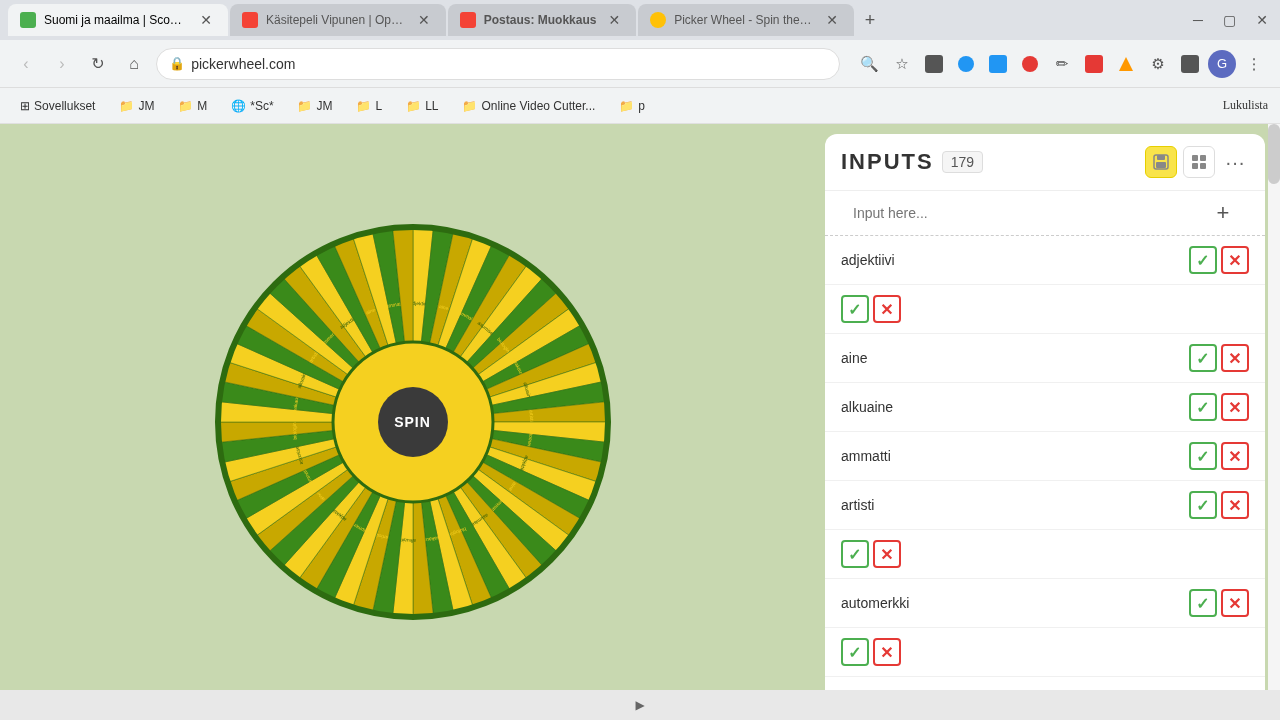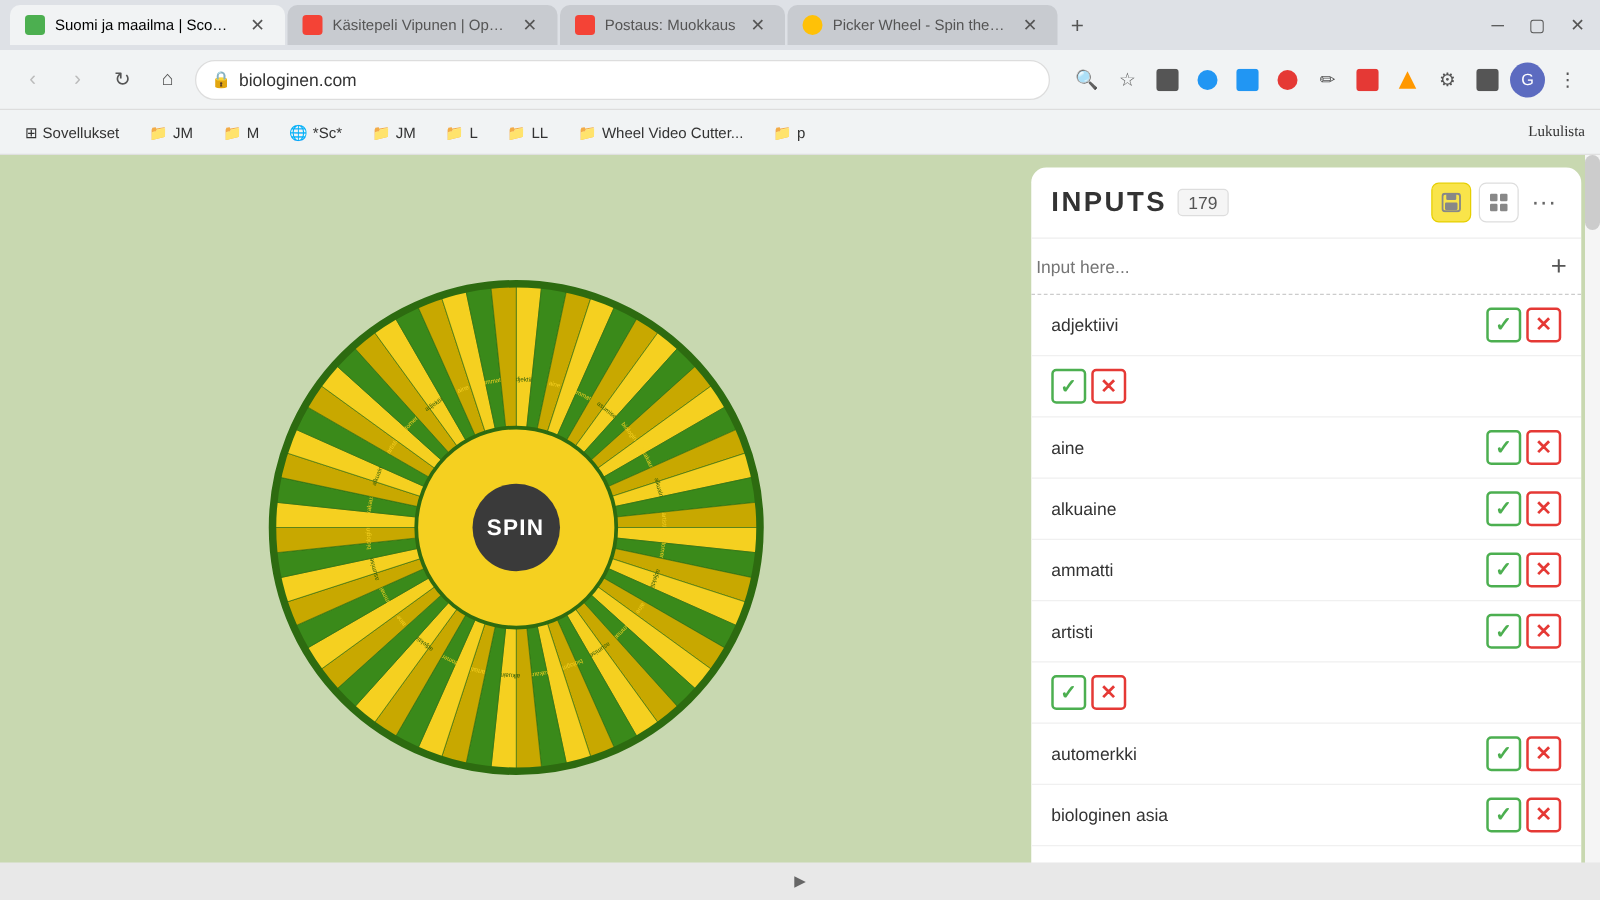--- a/index.html
+++ b/index.html
@@ -30,33 +30,33 @@
     .bookmark-item { display: flex; align-items: center; gap: 4px; padding: 2px 8px; border-radius: 4px; cursor: pointer; white-space: nowrap; }
     .bookmark-folder { display: flex; align-items: center; gap: 4px; padding: 2px 8px; border-radius: 4px; cursor: pointer; white-space: nowrap; }
 
     
     .page-content { display: flex; width: 100%; height: calc(720px - 124px); background: #c8d8b0; position: relative; overflow: hidden; }
 
     
     .wheel-area { flex: 1; display: flex; align-items: center; justify-content: center; position: relative; }
     .wheel-container { position: relative; width: 400px; height: 400px; }
     .wheel-svg { width: 400px; height: 400px; }
-    .spin-btn { position: absolute; top: 50%; left: 50%; transform: translate(-50%, -50%); width: 70px; height: 70px; border-radius: 50%; background: #3a3a3a; color: white; font-size: 18px; font-weight: bold; display: flex; align-items: center; justify-content: center; cursor: pointer; z-index: 10; letter-spacing: 1px; }
+    .spin-btn { position: absolute; top: 50%; left: 50%; transform: translate(-50%, -50%); width: 70px; height: 70px; border-radius: 50%; background: #3a3a3a; color: white; font-size: 14px; font-weight: bold; display: flex; align-items: center; justify-content: center; cursor: pointer; z-index: 10; letter-spacing: 1px; }
 
     
     .inputs-panel { width: 440px; background: white; border-radius: 12px 12px 0 0; margin: 10px 15px 0 0; display: flex; flex-direction: column; overflow: hidden; }
     .panel-header { display: flex; align-items: center; padding: 12px 16px; border-bottom: 1px solid #eee; gap: 8px; }
     .panel-title { font-size: 22px; font-weight: bold; color: #333; letter-spacing: 2px; }
     .count-badge { background: #f5f5f5; border: 1px solid #ddd; border-radius: 4px; padding: 2px 8px; font-size: 14px; color: #555; }
     .panel-actions { margin-left: auto; display: flex; gap: 6px; align-items: center; }
     .panel-icon-btn { width: 32px; height: 32px; display: flex; align-items: center; justify-content: center; border-radius: 6px; cursor: pointer; color: #666; font-size: 16px; border: 1px solid #ddd; background: #fff; }
     .panel-icon-btn.gold { background: #f9e44a; border-color: #e6cf00; }
     .more-btn { cursor: pointer; color: #666; font-size: 20px; padding: 4px; }
 
-    .input-row { display: flex; align-items: center; padding: 8px 4px; gap: 8px; border-bottom: 1px dashed #ccc; }
+    .input-row { display: flex; align-items: center; padding: 8px 28px; gap: 8px; border-bottom: 1px dashed #ccc; }
     .input-field { flex: 1; border: none; outline: none; font-size: 14px; color: #999; background: transparent; }
     .add-btn { width: 28px; height: 28px; border-radius: 50%; border: none; background: transparent; font-size: 22px; color: #555; cursor: pointer; display: flex; align-items: center; justify-content: center; }
 
     .items-list { flex: 1; overflow-y: auto; }
     .list-item { display: flex; align-items: center; padding: 10px 16px; border-bottom: 1px solid #f0f0f0; }
     .item-text { flex: 1; font-size: 14px; color: #333; }
     .item-actions { display: flex; gap: 2px; }
     .check-btn { width: 28px; height: 28px; border: 2px solid #4caf50; border-radius: 4px; display: flex; align-items: center; justify-content: center; cursor: pointer; background: #fff; }
     .check-icon { color: #4caf50; font-size: 16px; font-weight: bold; }
     .delete-btn { width: 28px; height: 28px; border: 2px solid #e53935; border-radius: 4px; display: flex; align-items: center; justify-content: center; cursor: pointer; background: #fff; margin-left: 2px; }
@@ -87,21 +87,21 @@
       <span style="font-size:12px;overflow:hidden;text-overflow:ellipsis;white-space:nowrap;max-width:160px;">Suomi ja maailma | Scoop.it</span>
       <span class="tab-close">✕</span>
     </div>
     <div class="tab inactive">
       <div class="tab-favicon tab-favicon-red" style="width:16px;height:16px;"></div>
       <span style="font-size:12px;overflow:hidden;text-overflow:ellipsis;white-space:nowrap;max-width:140px;">Käsitepeli Vipunen | Oppitori</span>
       <span class="tab-close">✕</span>
     </div>
     <div class="tab inactive">
       <div class="tab-favicon tab-favicon-red" style="width:16px;height:16px;"></div>
-      <span style="font-size:12px;overflow:hidden;text-overflow:ellipsis;white-space:nowrap;max-width:120px;">Postaus: Muokkaus</span>
+      <span style="font-size:12px;overflow:hidden;text-overflow:ellipsis;white-space:nowrap;max-width:120px;font-weight:bold;">Postaus: Muokkaus</span>
       <span class="tab-close">✕</span>
     </div>
     <div class="tab inactive">
       <div class="tab-favicon tab-favicon-yellow" style="width:16px;height:16px;"></div>
       <span style="font-size:12px;overflow:hidden;text-overflow:ellipsis;white-space:nowrap;max-width:140px;">Picker Wheel - Spin the Wheel t...</span>
       <span class="tab-close">✕</span>
     </div>
     <div class="new-tab-btn">+</div>
     <div class="window-controls">
       <div class="win-ctrl">─</div>
@@ -110,21 +110,21 @@
     </div>
   </div>
 
   <div class="address-bar">
     <div class="nav-btn disabled">‹</div>
     <div class="nav-btn disabled">›</div>
     <div class="nav-btn">↻</div>
     <div class="nav-btn">⌂</div>
     <div class="address-box">
       <span class="address-lock">🔒</span>
-      <span>biologinen.com</span>
+      <span>pickerwheel.com</span>
     </div>
     <div class="toolbar-icons">
       <div class="toolbar-icon">🔍</div>
       <div class="toolbar-icon">☆</div>
       <div class="toolbar-icon">
         <svg width="18" height="18" viewBox="0 0 18 18">
             <rect width="18" height="18" rx="3" fill="#555"></rect>
           </svg>
       </div>
       <div class="toolbar-icon">
@@ -188,21 +188,21 @@
     <div class="bookmark-folder">
       <span>📁</span>
       <span>L</span>
     </div>
     <div class="bookmark-folder">
       <span>📁</span>
       <span>LL</span>
     </div>
     <div class="bookmark-folder">
       <span>📁</span>
-      <span>Wheel Video Cutter...</span>
+      <span>Online Video Cutter...</span>
     </div>
     <div class="bookmark-folder">
       <span>📁</span>
       <span>p</span>
     </div>
     <div style="margin-left:auto;font-family:Liberation Serif, serif;">
       <span>Lukulista</span>
     </div>
   </div>
 </div>
@@ -430,21 +430,20 @@
           <div class="item-actions">
             <div class="check-btn">
               <span class="check-icon">✓</span>
             </div>
             <div class="delete-btn">
               <span class="delete-icon">✕</span>
             </div>
           </div>
         </div>
         <div class="list-item">
-          <span class="item-text">biologinen asia</span>
           <div class="item-actions">
             <div class="check-btn">
               <span class="check-icon">✓</span>
             </div>
             <div class="delete-btn">
               <span class="delete-icon">✕</span>
             </div>
           </div>
         </div>
       </div>

